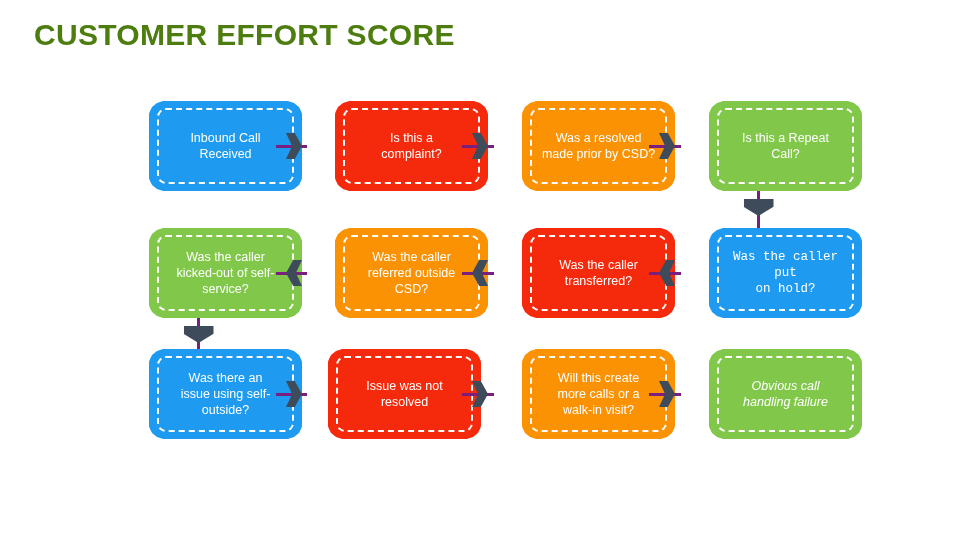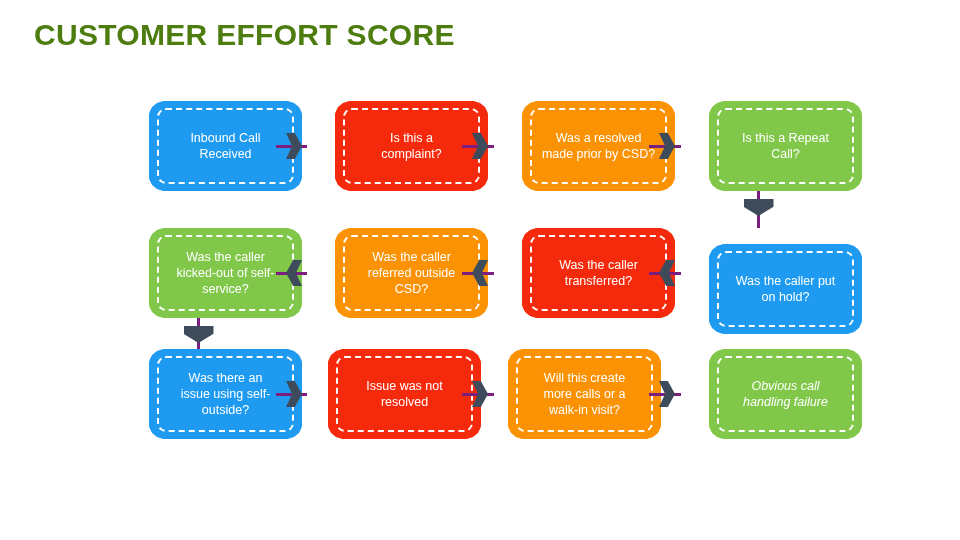--- a/index.html
+++ b/index.html
@@ -203,40 +203,40 @@
         <div class="node-label">Was the caller
 referred outside
 CSD?</div>
       </div>
       <div class="node" style="left: 494px; top: 228px;">
         <div class="node-shape c-red"></div>
         <div class="node-inner"></div>
         <div class="node-label">Was the caller
 transferred?</div>
       </div>
-      <div class="node" style="left: 681px; top: 244px;">
+      <div class="node" style="left: 681px; top: 228px; font-family: Liberation Mono, monospace;">
         <div class="node-shape c-blue"></div>
         <div class="node-inner"></div>
         <div class="node-label">Was the caller put
 on hold?</div>
       </div>
       <div class="node" style="left: 121px; top: 349px;">
         <div class="node-shape c-blue"></div>
         <div class="node-inner"></div>
         <div class="node-label">Was there an
 issue using self-
 outside?</div>
       </div>
       <div class="node" style="left: 300px; top: 349px;">
         <div class="node-shape c-red"></div>
         <div class="node-inner"></div>
         <div class="node-label">Issue was not
 resolved</div>
       </div>
-      <div class="node" style="left: 480px; top: 349px; padding-left: 38px;">
+      <div class="node" style="left: 494px; top: 349px; padding-left: 38px;">
         <div class="node-shape c-orange"></div>
         <div class="node-inner"></div>
         <div class="node-label">Will this create
 more calls or a
 walk-in visit?</div>
       </div>
       <div class="node" style="left: 681px; top: 349px; font-style: italic;">
         <div class="node-shape c-green"></div>
         <div class="node-inner"></div>
         <div class="node-label">Obvious call

